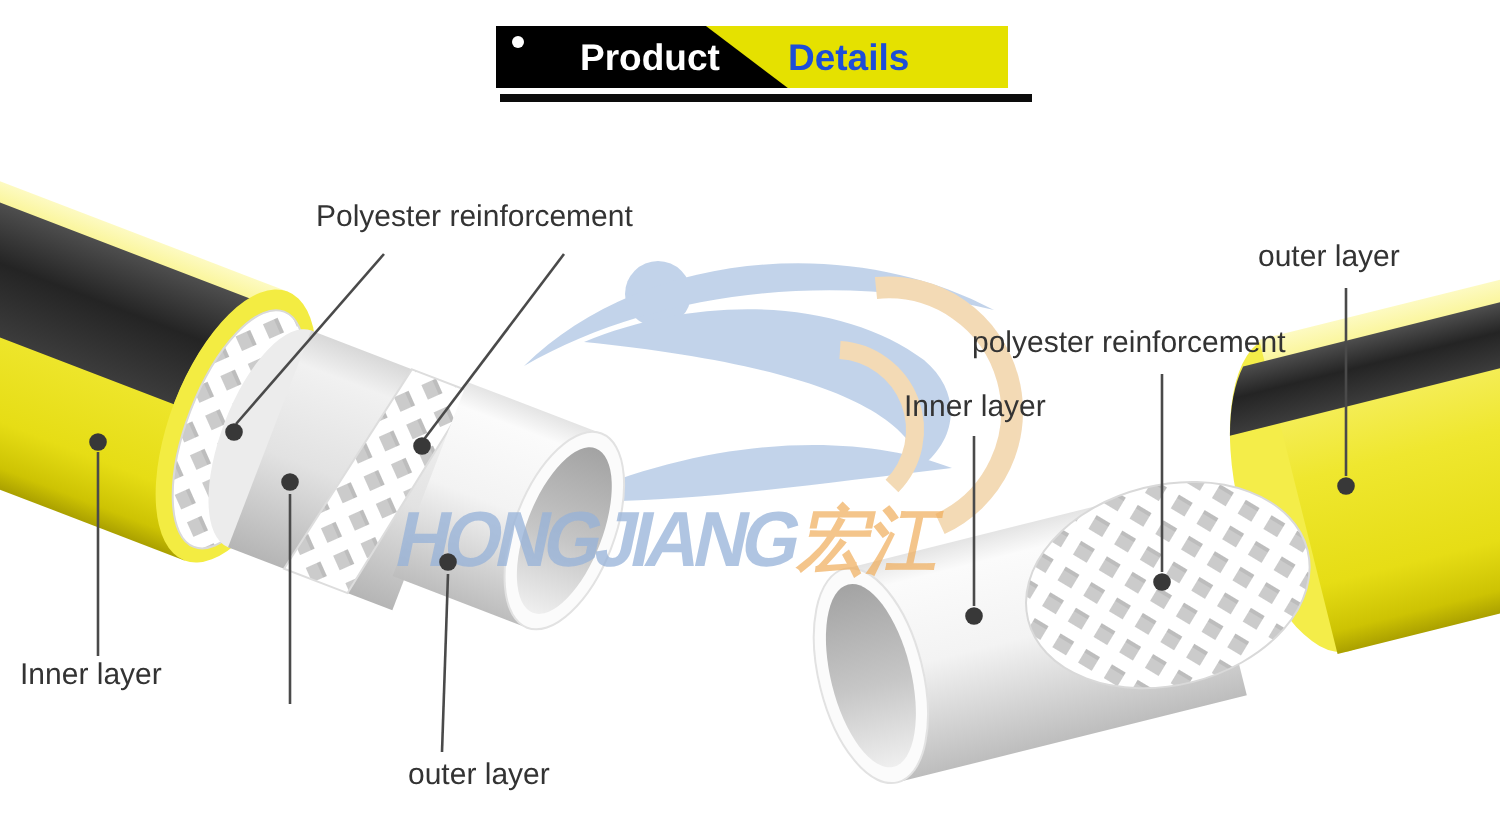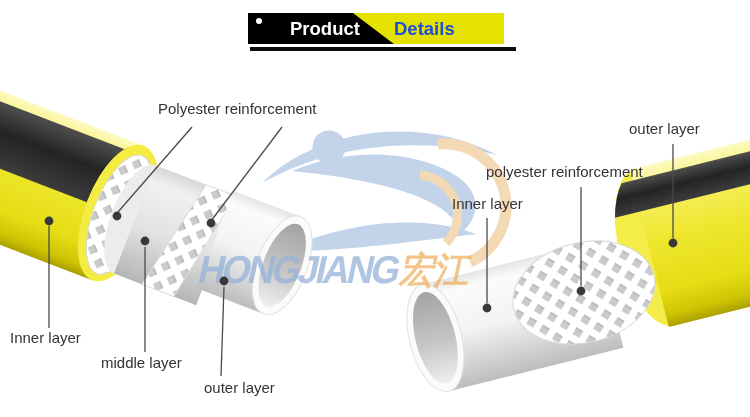--- a/index.html
+++ b/index.html
@@ -139,21 +139,20 @@
       <circle cx="145" cy="241" r="4.4"></circle>
       <circle cx="224" cy="281" r="4.4"></circle>
       <circle cx="673" cy="243" r="4.4"></circle>
       <circle cx="581" cy="291" r="4.4"></circle>
       <circle cx="487" cy="308" r="4.4"></circle>
     </g>
   </svg>
 
   <div class="callout lbl-left-polyester">Polyester reinforcement</div>
   <div class="callout lbl-left-inner">Inner layer</div>
-  <div class="callout lbl-left-middle">middle layer</div>
   <div class="callout lbl-left-outer">outer layer</div>
   <div class="callout lbl-right-outer">outer layer</div>
   <div class="callout lbl-right-polyester">polyester reinforcement</div>
   <div class="callout lbl-right-inner">Inner layer</div>
 
   <div class="banner">
     <div class="banner-black">
       <div class="banner-bullet"></div>
     </div>
     <div class="banner-text banner-product">Product</div>

